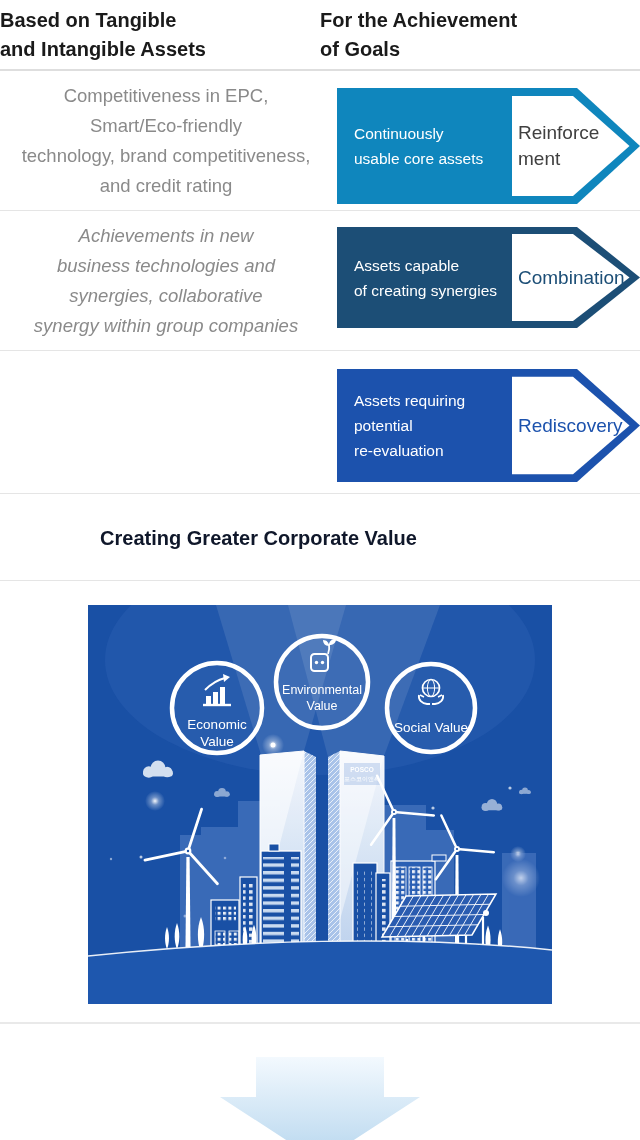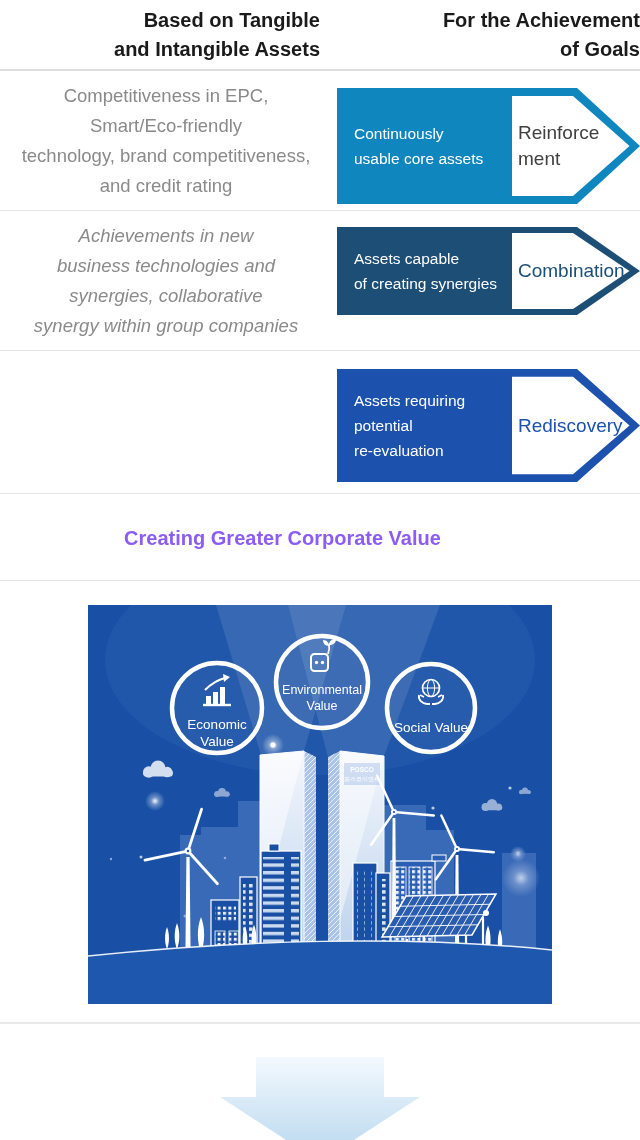--- a/index.html
+++ b/index.html
@@ -1,30 +1,30 @@
 <!DOCTYPE html>
 <html><head>
 <meta charset="utf-8">
 <style>
   html,body{margin:0;padding:0;background:#fff;}
   body{font-family:"Liberation Sans","DejaVu Sans",sans-serif;}
   #stage{position:relative;width:640px;height:1140px;overflow:hidden;background:#fff;margin:0 auto;}
   .hline{position:absolute;left:0;width:640px;background:#dedede;}
-  .col-header{position:absolute;top:6px;width:320px;text-align:right;font-size:20px;line-height:29px;
+  .col-header{position:absolute;top:6px;width:320px;text-align:left;font-size:20px;line-height:29px;
               font-weight:700;color:#1a1a1a;white-space:pre;}
   .asset-text{position:absolute;left:0;width:332px;display:flex;align-items:center;justify-content:center;
               text-align:center;color:#8a8a8a;font-size:18.5px;line-height:30px;white-space:pre;}
   .unit{position:absolute;left:337px;width:303px;}
   .unit svg.shape{position:absolute;left:0;top:0;width:100%;height:100%;}
   .box-label{position:absolute;left:17px;top:0;bottom:0;width:152px;display:flex;align-items:center;
              color:#fff;font-size:15.5px;line-height:25px;white-space:pre;}
   .arrow-label{position:absolute;left:181px;top:0;bottom:0;width:118px;display:flex;align-items:center;
                font-size:19px;line-height:26px;white-space:pre;}
   .banner-title{position:absolute;left:0;top:527px;width:517px;text-align:center;font-size:20px;
-                font-weight:700;color:#8b5cf6;padding-left:24px;}
+                font-weight:700;color:#0f172a;}
   #illustration{position:absolute;left:88px;top:605px;width:464px;height:399px;}
   .val-label{position:absolute;width:120px;text-align:center;color:#fff;font-weight:400;white-space:pre;}
   #footer-arrow{position:absolute;left:220px;top:1057px;width:200px;height:83px;}
 </style>
 </head>
 <body>
 
 <div id="stage">
 
   <div class="col-header" style="left:0;">Based on Tangible
@@ -52,21 +52,21 @@
     <div class="box-label">Continuously
 usable core assets</div>
     <div class="arrow-label" style="color: #404040;">Reinforce
 ment</div>
   </div>
 
   <div class="asset-text" style="top:211px;height:139px;font-style:italic;">Achievements in new
 business technologies and
 synergies, collaborative
 synergy within group companies</div>
-  <div class="unit" style="top:227px;height:88px;">
+  <div class="unit" style="top:227px;height:101px;">
     <svg class="shape" viewBox="0 0 303 116" preserveAspectRatio="none">
       <rect x="0" y="0" width="180" height="116" fill="#1c4e76"></rect>
       <path d="M175,0 L240,0 L303,58 L240,116 L175,116 Z" fill="#1c4e76"></path>
       <path d="M175,8 L236,8 L292.5,58 L236,108 L175,108 Z" fill="#ffffff"></path>
     </svg>
     <div class="box-label">Assets capable
 of creating synergies</div>
     <div class="arrow-label" style="color: rgb(28, 78, 118);">Combination</div>
   </div>
 

